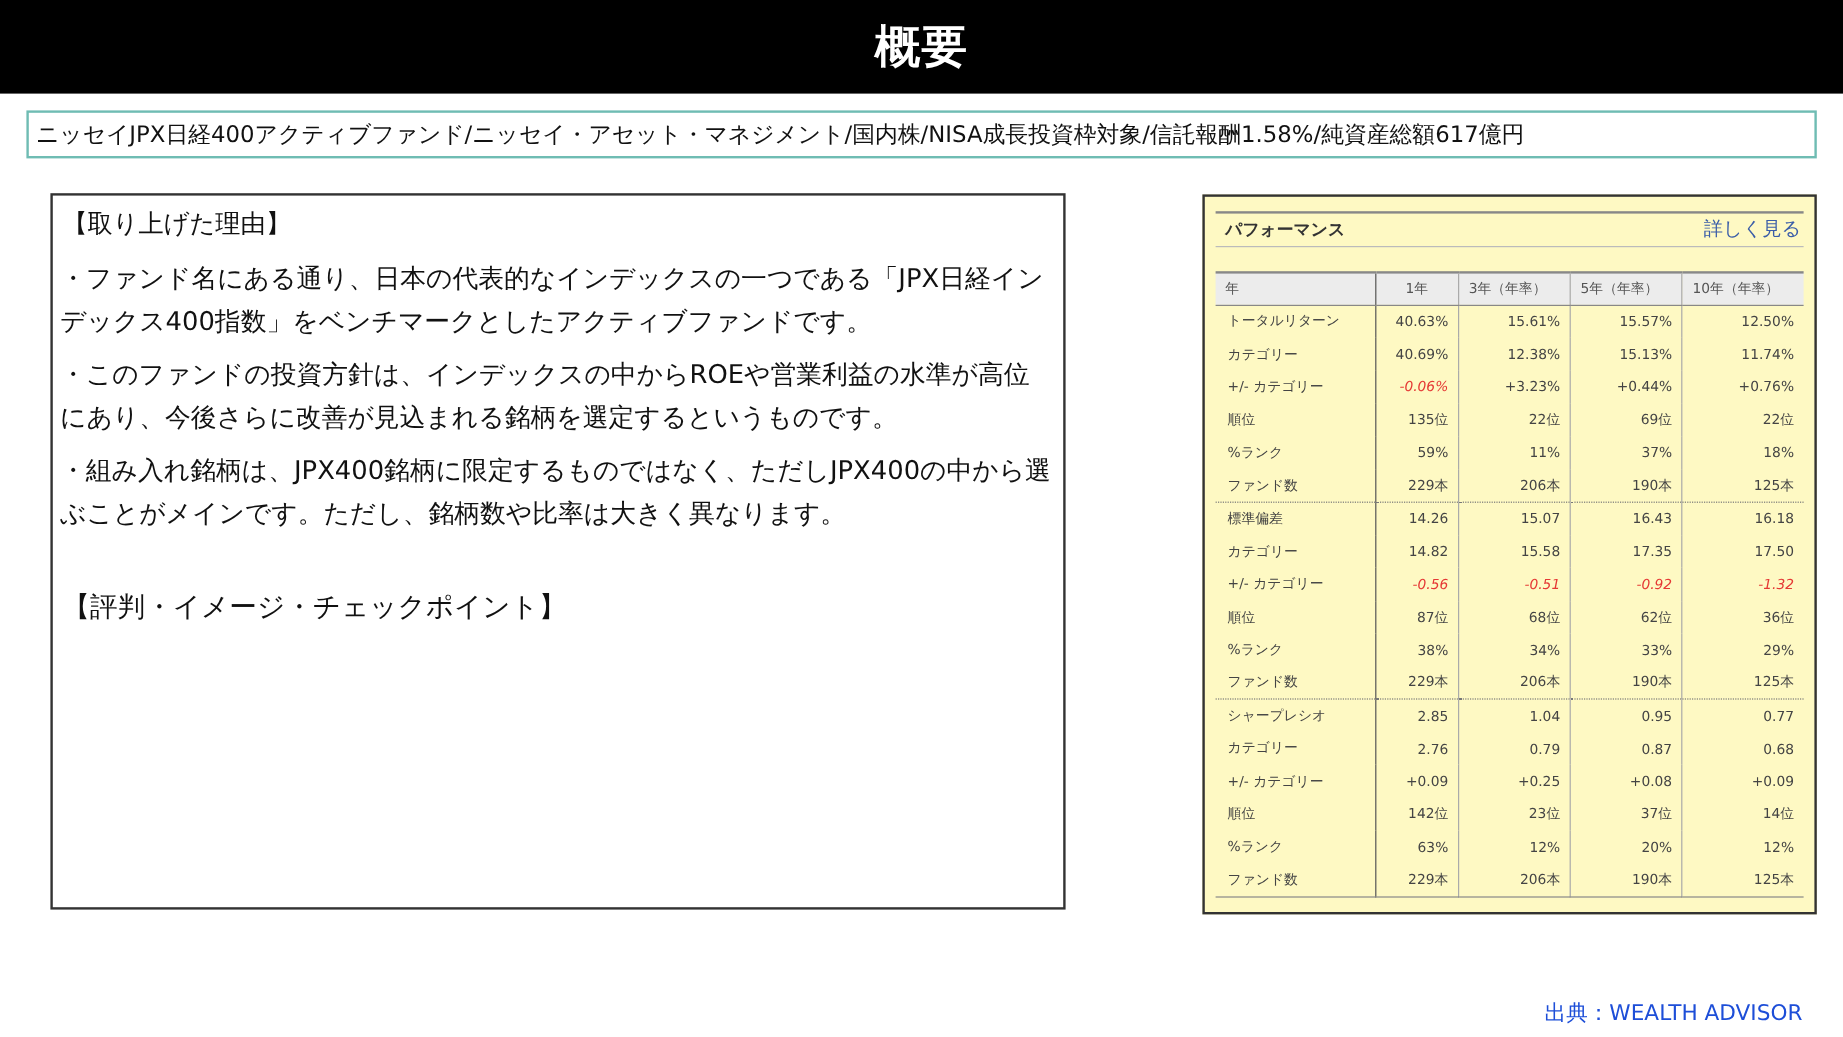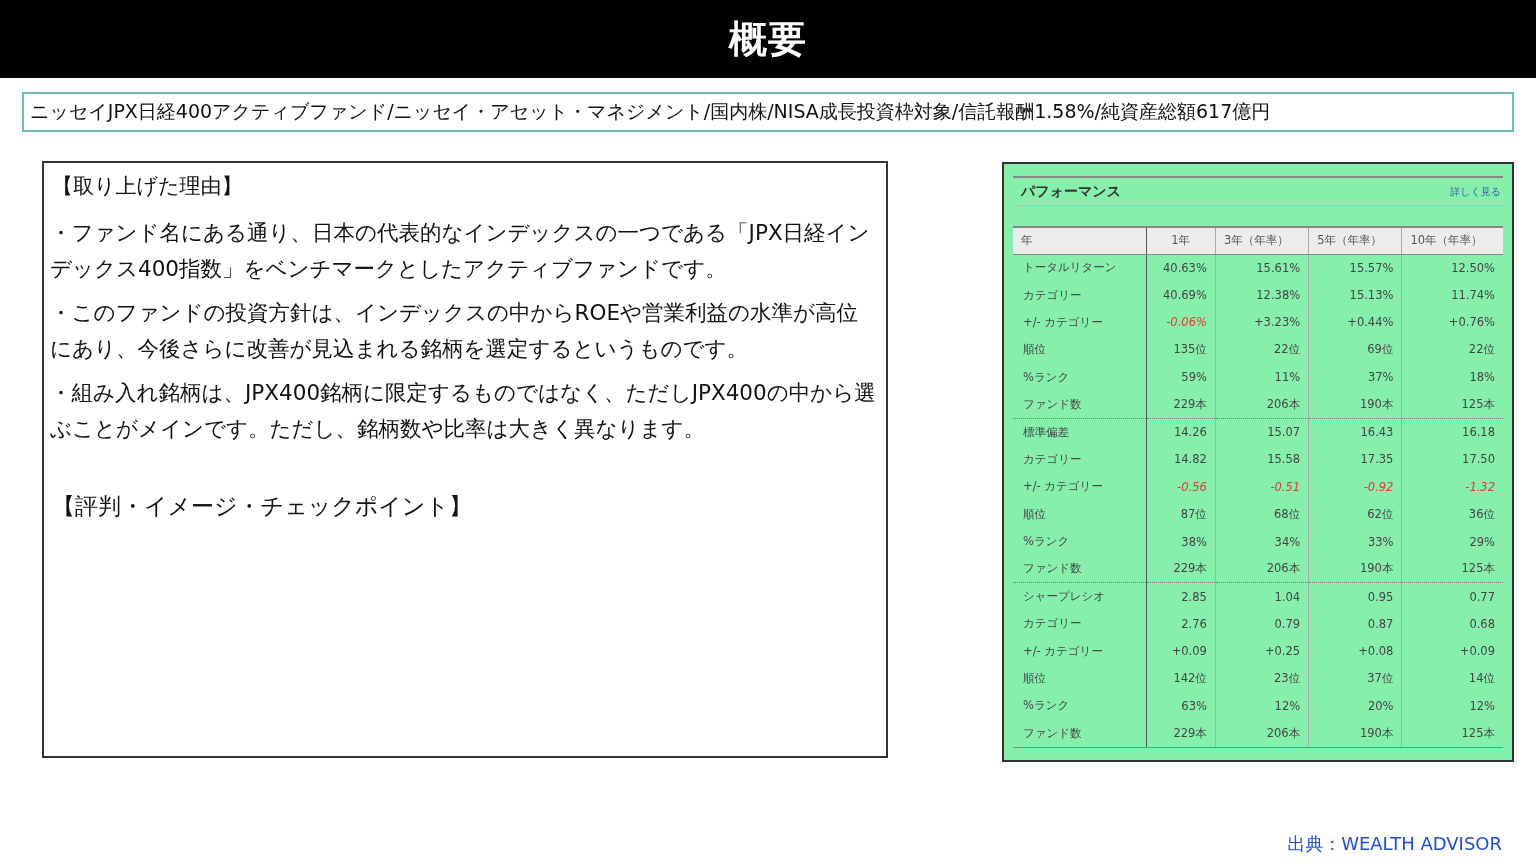--- a/index.html
+++ b/index.html
@@ -36,30 +36,30 @@
   .reason-box .spacer { height: 36px; }
   .reason-box .checklist .item {
     font-size: 21.5px; line-height: 35px;
   }
   .reason-box .checklist .item.gray { color: #333; }
   .reason-box .heading2 { font-size: 23px; margin-bottom: 10px; line-height: 30px; padding-left: 2px; }
 
   .perf-panel {
     position: absolute; left: 1002px; top: 162px; width: 512px; height: 600px;
     border: 2px solid #333;
-    background: #86efac;
+    background: #fef9c3;
   }
   .perf-header {
     position: absolute; left: 9px; top: 12px; width: 490px; height: 30px;
     border-top: 2px solid #888; border-bottom: 1px solid #bbb;
     display: flex; align-items: center; justify-content: space-between;
     padding: 0 2px 0 8px;
   }
   .perf-title { font-size: 14px; font-weight: bold; color: #333; }
-  .perf-link { font-size: 10px; color: #3a5da8; cursor: pointer; }
+  .perf-link { font-size: 16px; color: #3a5da8; cursor: pointer; }
 
   table.perf {
     position: absolute; left: 9px; top: 62px; width: 490px;
     border-collapse: collapse; font-size: 11.5px; color: #444;
   }
   table.perf th {
     background: #ececec; font-weight: normal; color: #555;
     height: 27px; border-top: 2px solid #888; border-bottom: 1px solid #888;
     padding: 0 8px; text-align: left;
   }

